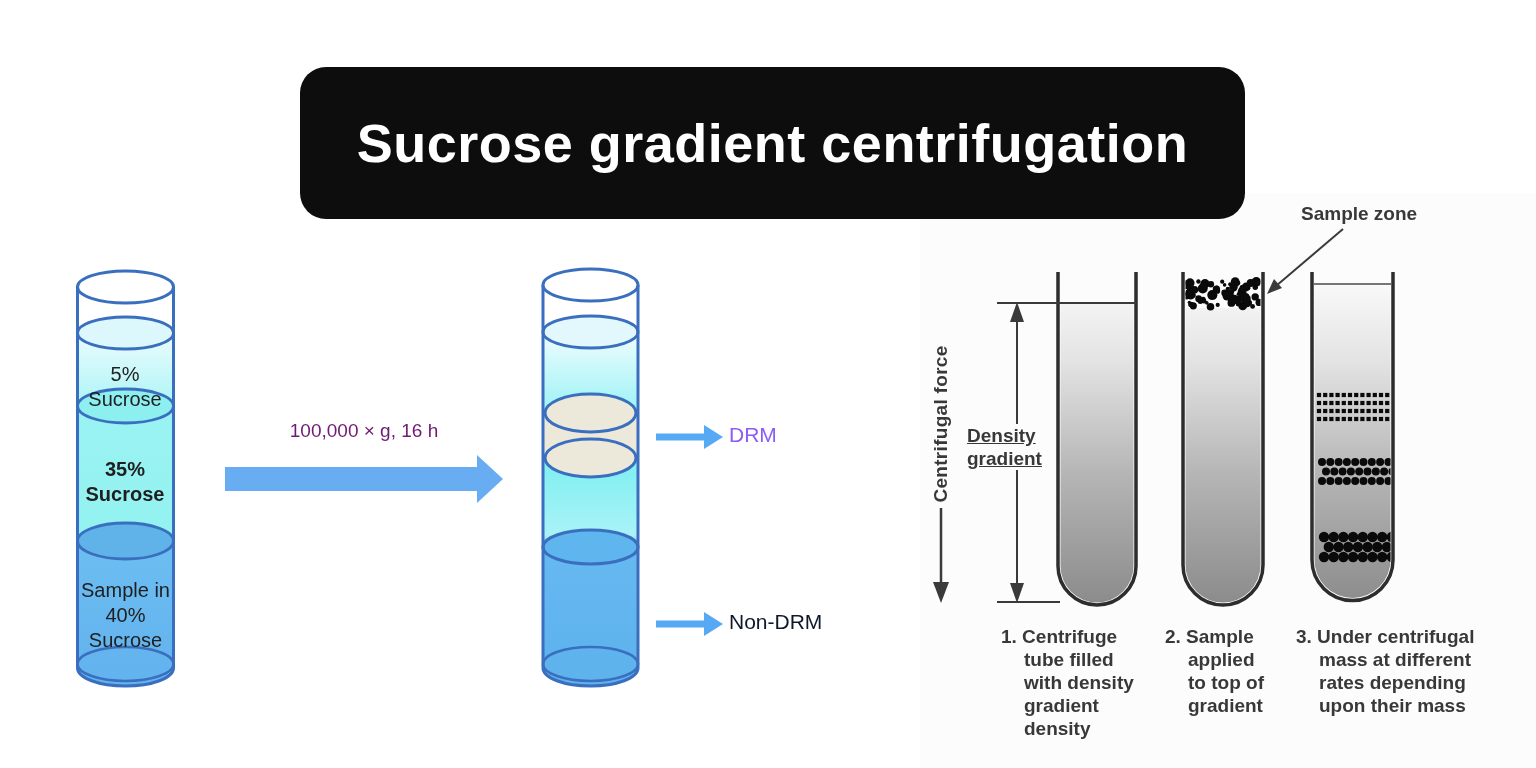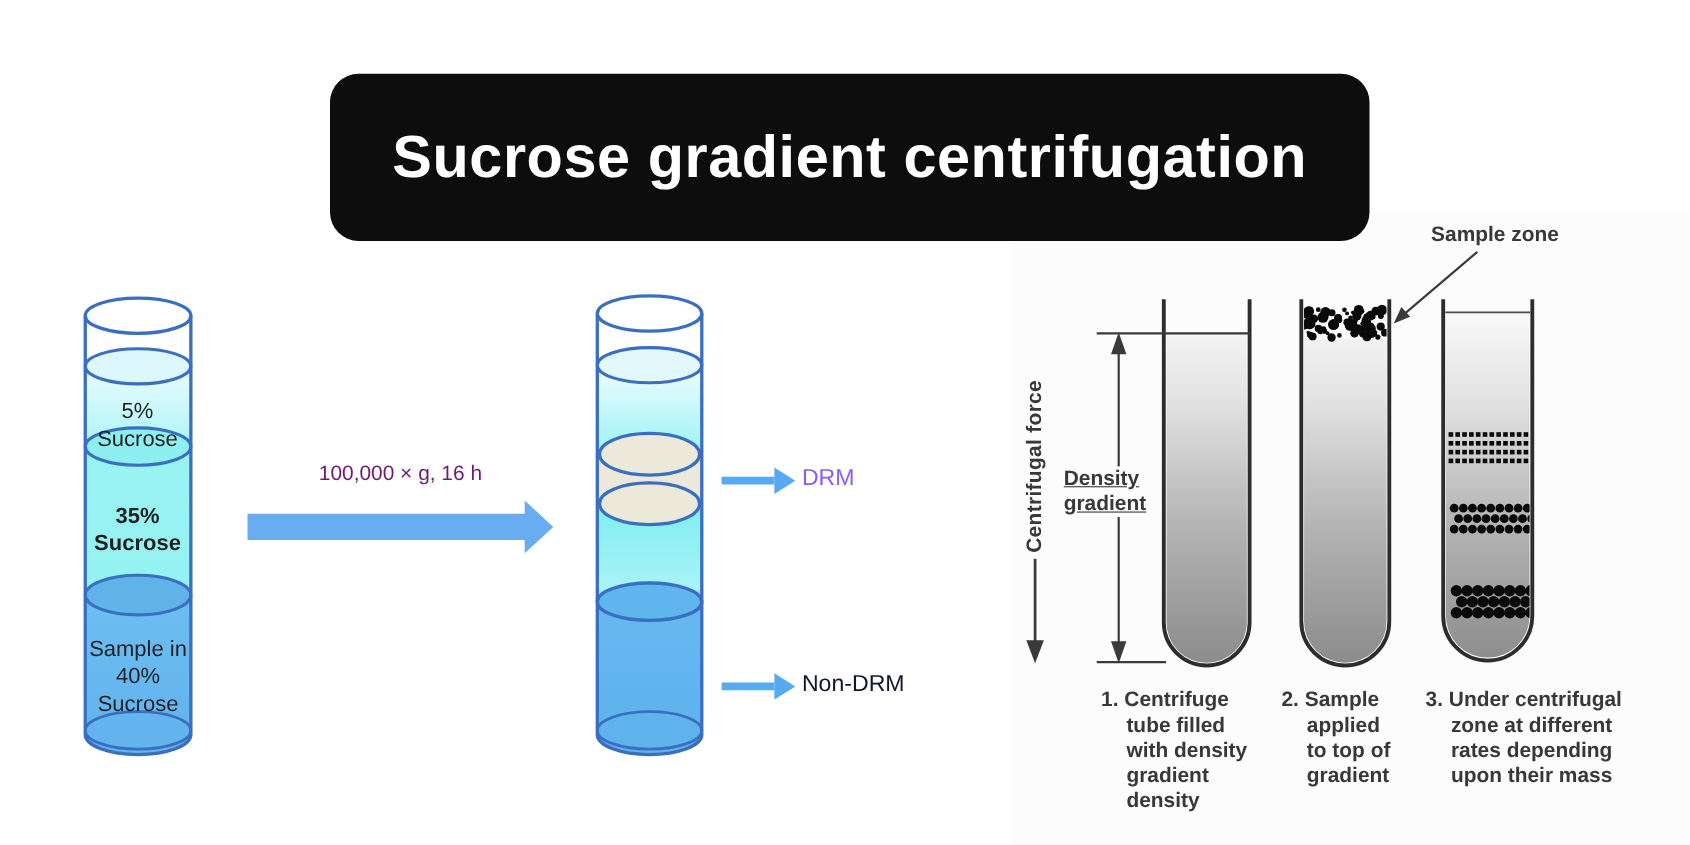--- a/index.html
+++ b/index.html
@@ -352,16 +352,16 @@
   <span class="cont">density</span>
 </div>
 <div class="abs scan-text caption" id="caption-2">
   <span>2. Sample</span>
   <span class="cont">applied</span>
   <span class="cont">to top of</span>
   <span class="cont">gradient</span>
 </div>
 <div class="abs scan-text caption" id="caption-3">
   <span>3. Under centrifugal</span>
-  <span class="cont">zone at different</span>
+  <span class="cont">mass at different</span>
   <span class="cont">rates depending</span>
   <span class="cont">upon their mass</span>
 </div>
 
 </body></html>

